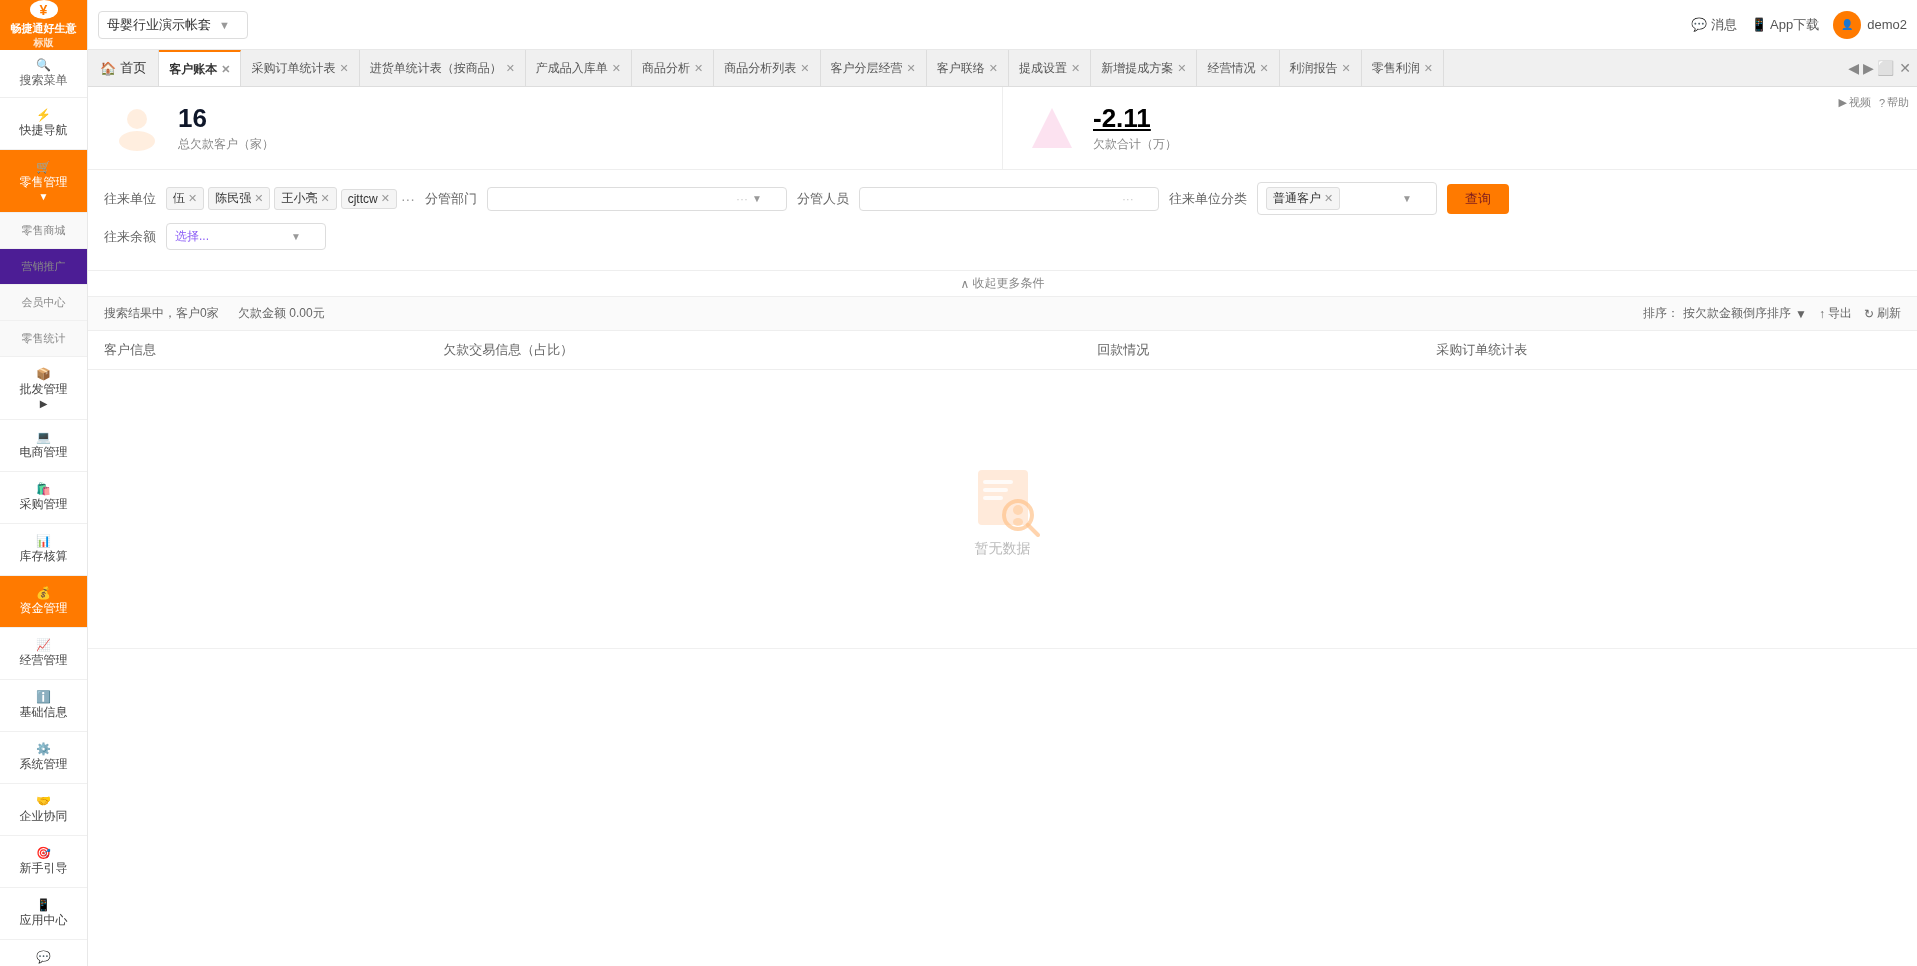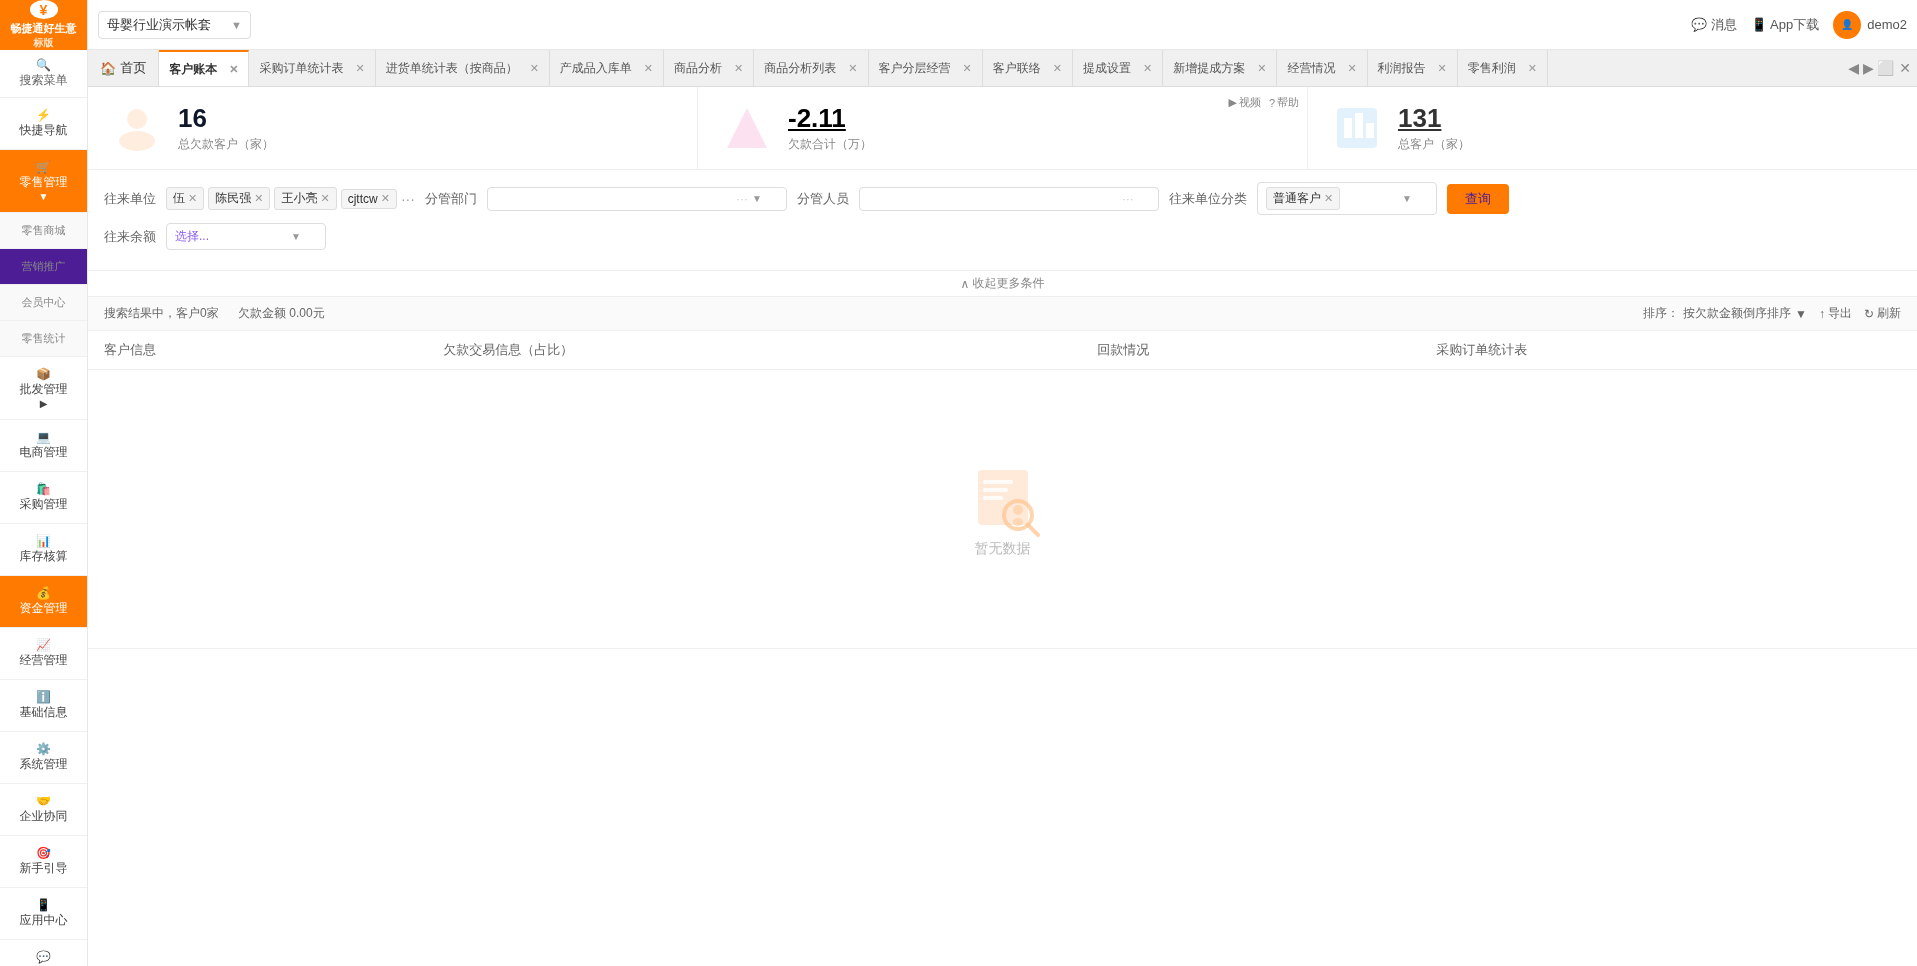--- a/index.html
+++ b/index.html
@@ -73,21 +73,21 @@
       background: #fff;
       border-bottom: 1px solid #e8e8e8;
       display: flex;
       align-items: center;
       padding: 0 10px;
       gap: 6px;
     }
     .industry-selector {
       display: flex;
       align-items: center;
-      gap: 20px;
+      gap: 8px;
       font-size: 13px;
       color: #333;
       cursor: pointer;
       padding: 4px 8px;
       border: 1px solid #ddd;
       border-radius: 4px;
       min-width: 150px;
     }
     .top-bar-right {
       margin-left: auto;
@@ -118,21 +118,21 @@
       display: flex;
       align-items: center;
       padding: 0 10px;
       height: 36px;
       font-size: 12px;
       color: #555;
       cursor: pointer;
       border-right: 1px solid #ddd;
       white-space: nowrap;
       background: #f0f0f0;
-      gap: 12px;
+      gap: 4px;
     }
     .tab-item.active {
       background: white;
       color: #333;
       font-weight: bold;
       border-top: 2px solid #ff7a00;
     }
     .tab-item .close-x { font-size: 11px; color: #999; cursor: pointer; }
     .tab-home {
       padding: 0 12px;
@@ -530,34 +530,20 @@
             <span>▶</span>
             <span>视频</span>
           </div>
           <div class="help-btn">
             <span>?</span>
             <span>帮助</span>
           </div>
         </div>
       </div>
 
-      <div class="stat-card">
-        <div class="stat-icon stat-icon-blue" style="opacity:0.12;">
-          <svg width="50" height="50" viewBox="0 0 50 50">
-            <rect x="5" y="5" width="40" height="40" rx="4" fill="#2196f3"></rect>
-            <rect x="12" y="15" width="8" height="20" fill="white"></rect>
-            <rect x="23" y="10" width="8" height="25" fill="white"></rect>
-            <rect x="34" y="20" width="8" height="15" fill="white"></rect>
-          </svg>
-        </div>
-        <div class="stat-info">
-          <span class="stat-value" style="text-decoration:underline;">131</span>
-          <span class="stat-label">总客户（家）</span>
-        </div>
-      </div>
     </div>
 
     <div class="filter-area">
       <div class="filter-row">
         <span class="filter-label">往来单位</span>
         <div class="filter-tags">
           <div class="filter-tag">
             <span>伍</span>
             <span class="tag-close">✕</span>
           </div>
@@ -597,21 +583,21 @@
         <div class="filter-select" style="min-width:180px;">
           <div style="display:flex;align-items:center;gap:4px;">
             <div class="classify-tag">
               <span>普通客户</span>
               <span class="classify-tag-close">✕</span>
             </div>
           </div>
           <span class="arrow">▼</span>
         </div>
 
-        <button style="background:#ff7a00;color:#4c1d95;border:none;border-radius:4px;padding:6px 18px;font-size:13px;cursor:pointer;white-space:nowrap;">查询</button>
+        <button style="background:#ff7a00;color:#7f1d1d;border:none;border-radius:4px;padding:6px 18px;font-size:13px;cursor:pointer;white-space:nowrap;">查询</button>
       </div>
 
       <div class="filter-row">
         <span class="filter-label">往来余额</span>
         <div class="filter-select" style="min-width:160px;">
           <span style="color:#8b5cf6;">选择...</span>
           <span class="arrow">▼</span>
         </div>
       </div>
     </div>

